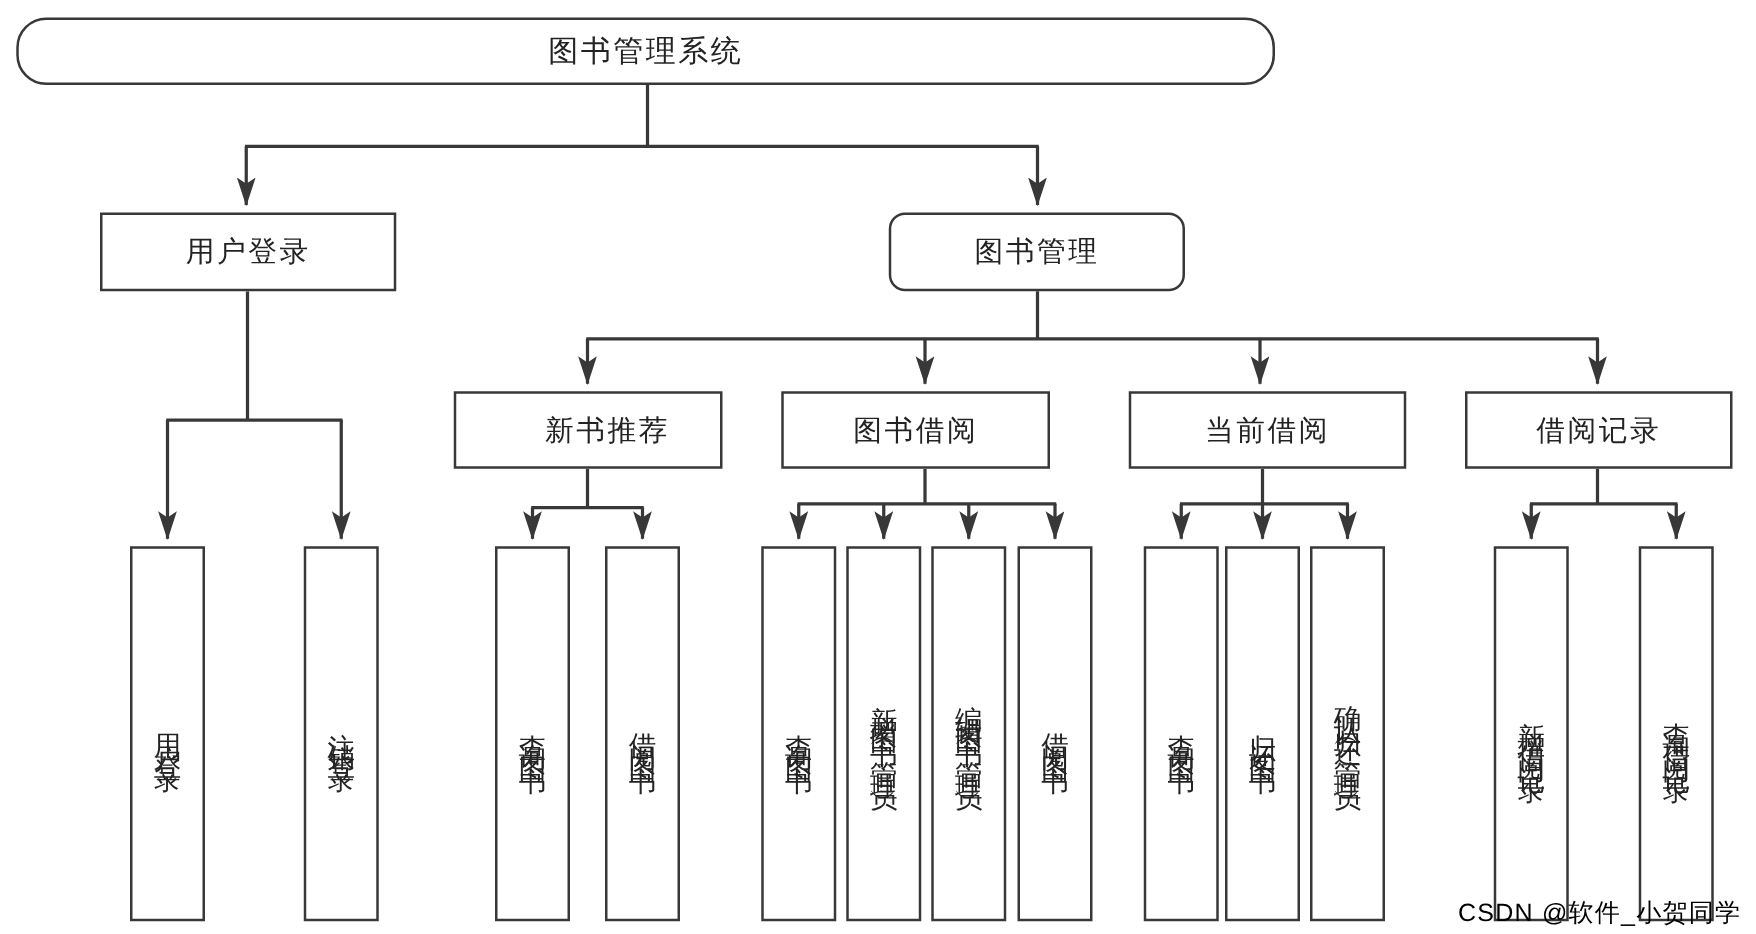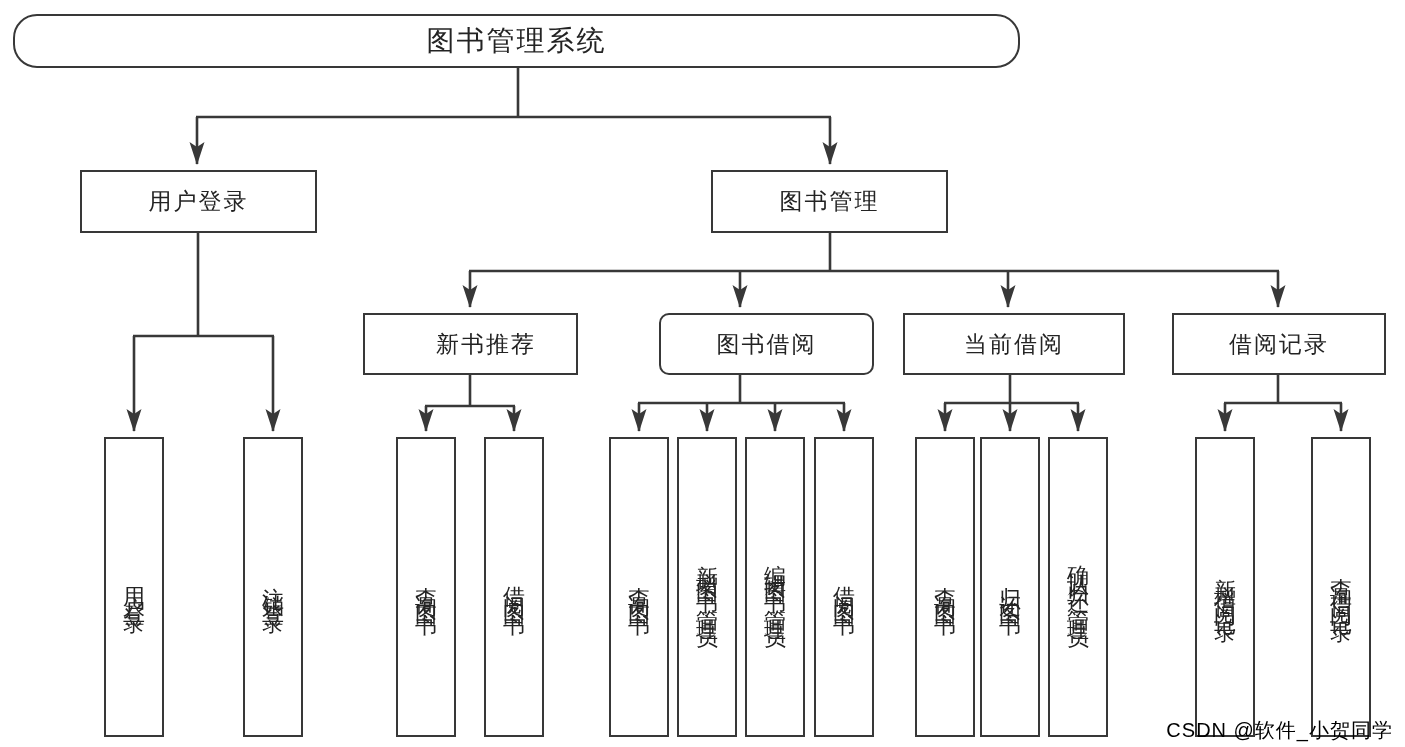--- a/index.html
+++ b/index.html
@@ -31,21 +31,21 @@
     justify-content: center;
     color: #232323;
   }
   .node.h {
     font-size: 23px;
     letter-spacing: 2px;
     white-space: nowrap;
   }
   .node.root {
     border-width: 2px;
-    font-size: 28px;
+    font-size: 24px;
     border-radius: 24px;
   }
   .node.v {
     font-size: 22px;
   }
   .node.v .vtext {
     writing-mode: vertical-rl;
     text-orientation: mixed;
     letter-spacing: 9px;
     line-height: 1;
@@ -112,24 +112,24 @@
       <line x1="1278" y1="375" x2="1278" y2="403"></line>
       <line x1="1224" y1="403" x2="1342" y2="403"></line>
       <line x1="1225" y1="403" x2="1225" y2="431" marker-end="url(#arrow)"></line>
       <line x1="1341" y1="403" x2="1341" y2="431" marker-end="url(#arrow)"></line>
     </g>
   </svg>
 
   <div class="node h root" style="left:13px; top:14px; width:1007px; height:54px;">图书管理系统</div>
 
   <div class="node h" style="left:80px; top:170px; width:237px; height:63px;">用户登录</div>
-  <div class="node h" style="left:711px; top:170px; width:237px; height:63px;">图书管理</div>
+  <div class="node h" style="left:711px; top:170px; width:237px; height:63px;border-radius:13px;">图书管理</div>
 
   <div class="node h" style="left:363px; top:313px; width:215px; height:62px;padding-left:31px;">新书推荐</div>
-  <div class="node h" style="left:659px; top:313px; width:215px; height:62px;border-radius:10px;">图书借阅</div>
+  <div class="node h" style="left:625px; top:313px; width:215px; height:62px;">图书借阅</div>
   <div class="node h" style="left:903px; top:313px; width:222px; height:62px;">当前借阅</div>
   <div class="node h" style="left:1172px; top:313px; width:214px; height:62px;">借阅记录</div>
 
   <div class="node v" style="left:104px; top:437px; width:60px; height:300px;">
     <span class="vtext">用户登录</span>
   </div>
   <div class="node v" style="left:243px; top:437px; width:60px; height:300px;">
     <span class="vtext">注销登录</span>
   </div>
 

